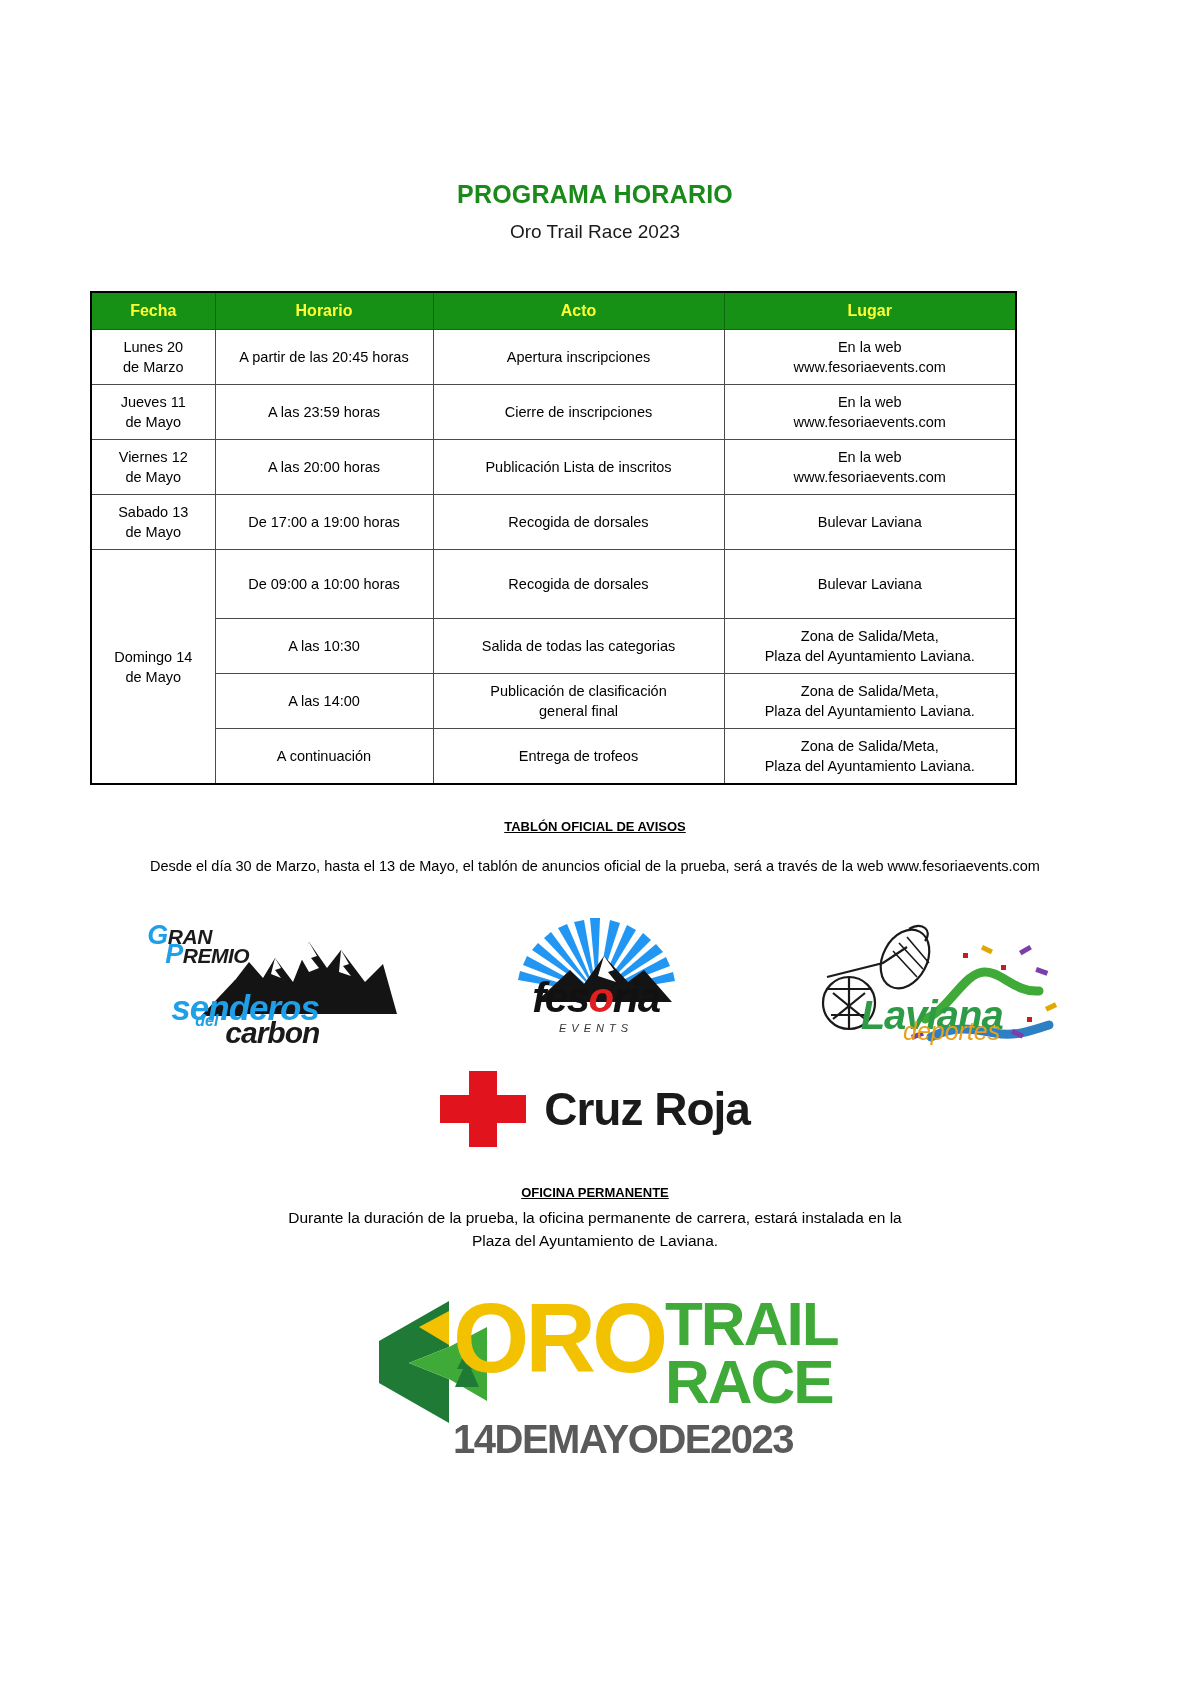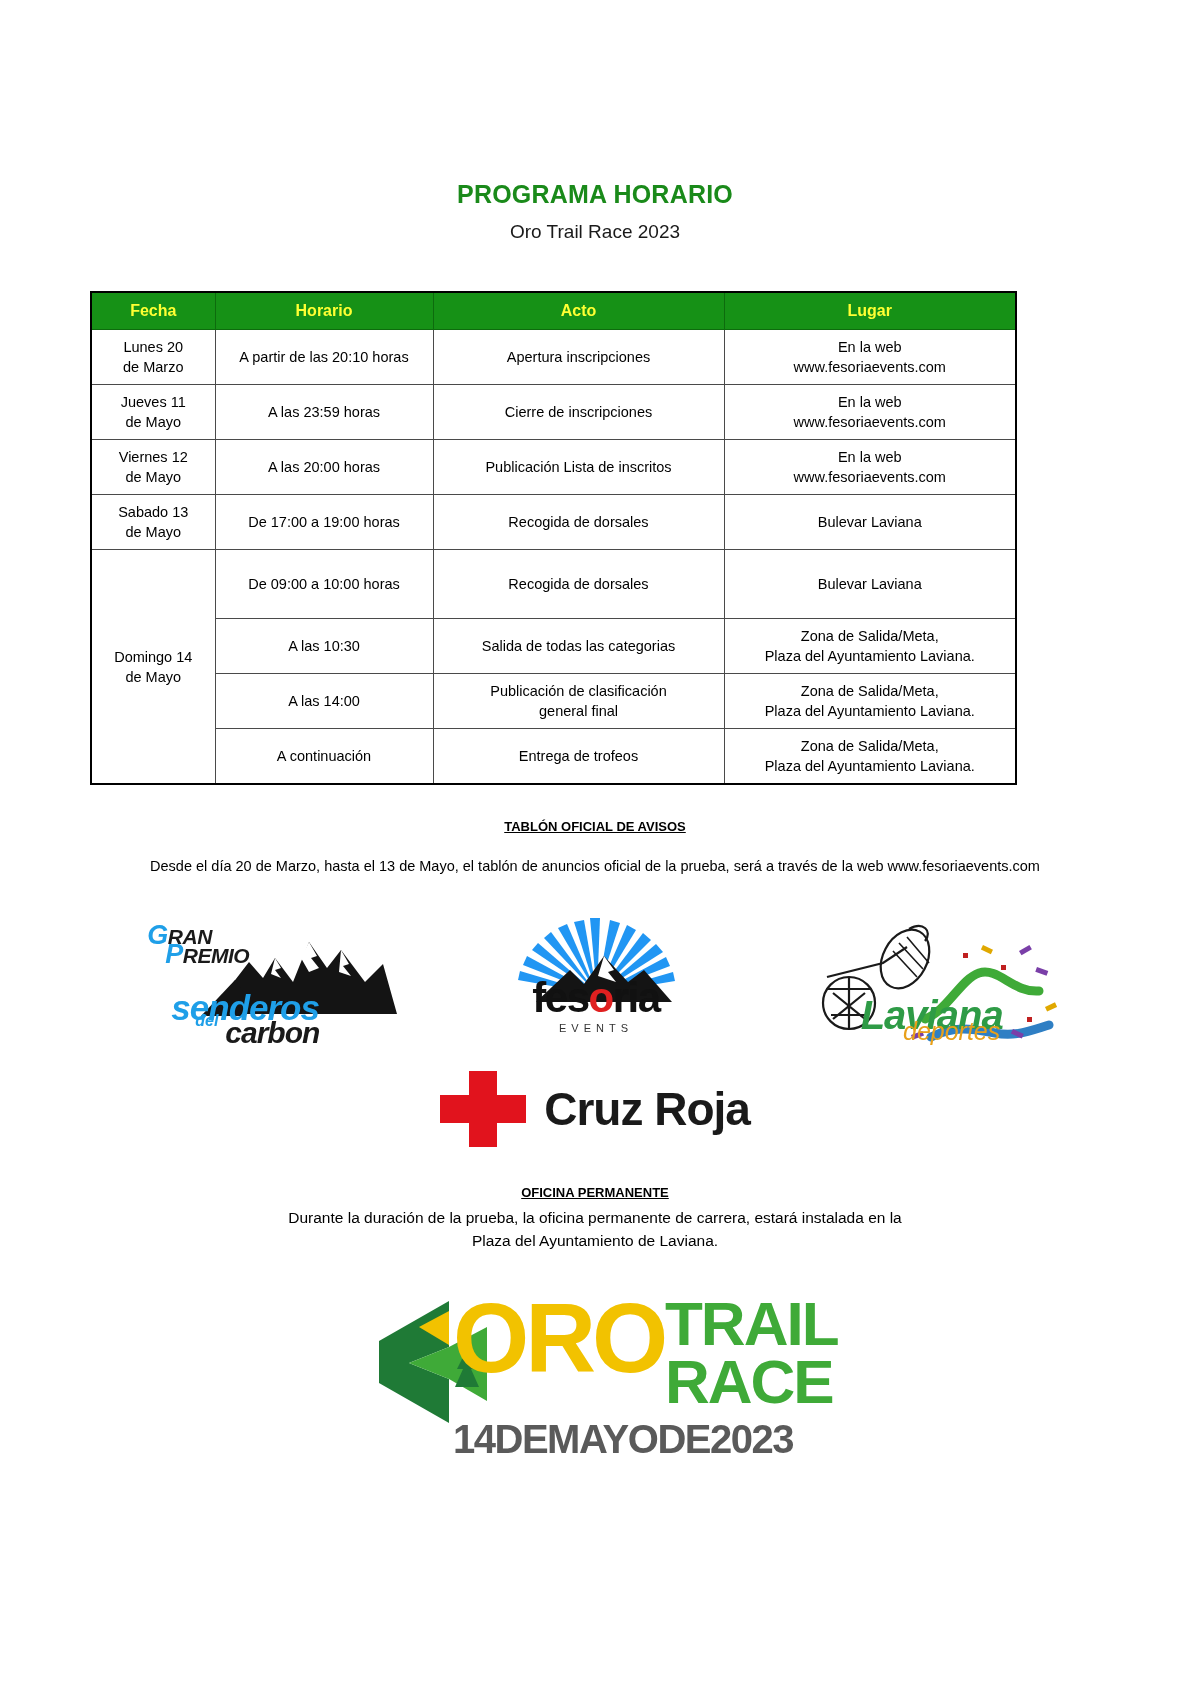--- a/index.html
+++ b/index.html
@@ -123,21 +123,21 @@
     position: absolute; left: 62px; top: 104px;
     font-size: 30px; font-weight: bold; font-style: italic;
     color: #1a1a1a; letter-spacing: -1px;
   }
   .gp-del {
     position: absolute; left: 62px; top: 100px;
     font-size: 16px; font-weight: bold; font-style: italic; color: #1f9fe8;
   }
 
   
-  .logo-fes { width: 210px; height: 145px; }
+  .logo-fes { width: 210px; height: 145px; font-style: italic; }
   .fes-rays { position: absolute; left: 22px; top: 4px; width: 170px; height: 86px; }
   .fes-name {
     position: absolute; left: 6px; top: 62px; width: 200px;
     text-align: center; font-size: 42px; font-weight: bold;
     color: #111; letter-spacing: -1.5px;
   }
   .fes-o { color: #e02020; }
   .fes-events {
     position: absolute; left: 6px; top: 110px; width: 200px;
     text-align: center; font-size: 11px; color: #333; letter-spacing: 5px;
@@ -224,21 +224,21 @@
         <tr>
           <th>Fecha</th>
           <th>Horario</th>
           <th>Acto</th>
           <th>Lugar</th>
         </tr>
       </thead>
       <tbody id="schedule-body">
           <tr>
             <td class="fecha-cell">Lunes 20<br>de Marzo</td>
-            <td>A partir de las 20:10 horas</td>
+            <td>A partir de las 20:45 horas</td>
             <td>Apertura inscripciones</td>
             <td>En la web<br>www.fesoriaevents.com</td>
           </tr>
           <tr>
             <td class="fecha-cell">Jueves 11<br>de Mayo</td>
             <td>A las 23:59 horas</td>
             <td>Cierre de inscripciones</td>
             <td>En la web<br>www.fesoriaevents.com</td>
           </tr>
           <tr>
@@ -272,21 +272,21 @@
           <tr>
             <td>A continuación</td>
             <td>Entrega de trofeos</td>
             <td>Zona de Salida/Meta,<br>Plaza del Ayuntamiento Laviana.</td>
           </tr>
         </tbody>
     </table>
   </div>
 
   <h2 class="notice-heading">TABLÓN OFICIAL DE AVISOS</h2>
-  <p class="notice-body">Desde el día 20 de Marzo, hasta el 13 de Mayo, el tablón de anuncios oficial de la prueba, será a través de la web www.fesoriaevents.com</p>
+  <p class="notice-body">Desde el día 30 de Marzo, hasta el 13 de Mayo, el tablón de anuncios oficial de la prueba, será a través de la web www.fesoriaevents.com</p>
 
   <div class="sponsor-row">
 
     <div class="logo-box logo-gp">
       <svg class="gp-mount" viewBox="0 0 200 92">
         <path d="M8 90 L48 38 L62 54 L74 34 L92 58 L108 18 L126 44 L140 26 L164 58 L182 40 L196 90 Z" fill="#141414"></path>
         <path d="M108 18 L116 32 L110 34 L118 44 L108 48 L100 34 Z" fill="#ffffff"></path>
         <path d="M74 34 L80 44 L74 46 L80 54 L70 50 Z" fill="#ffffff"></path>
         <path d="M140 26 L148 40 L142 42 L150 52 L138 48 Z" fill="#ffffff"></path>
         <path d="M0 92 L34 56 L50 78 L40 92 Z" fill="#141414"></path>

